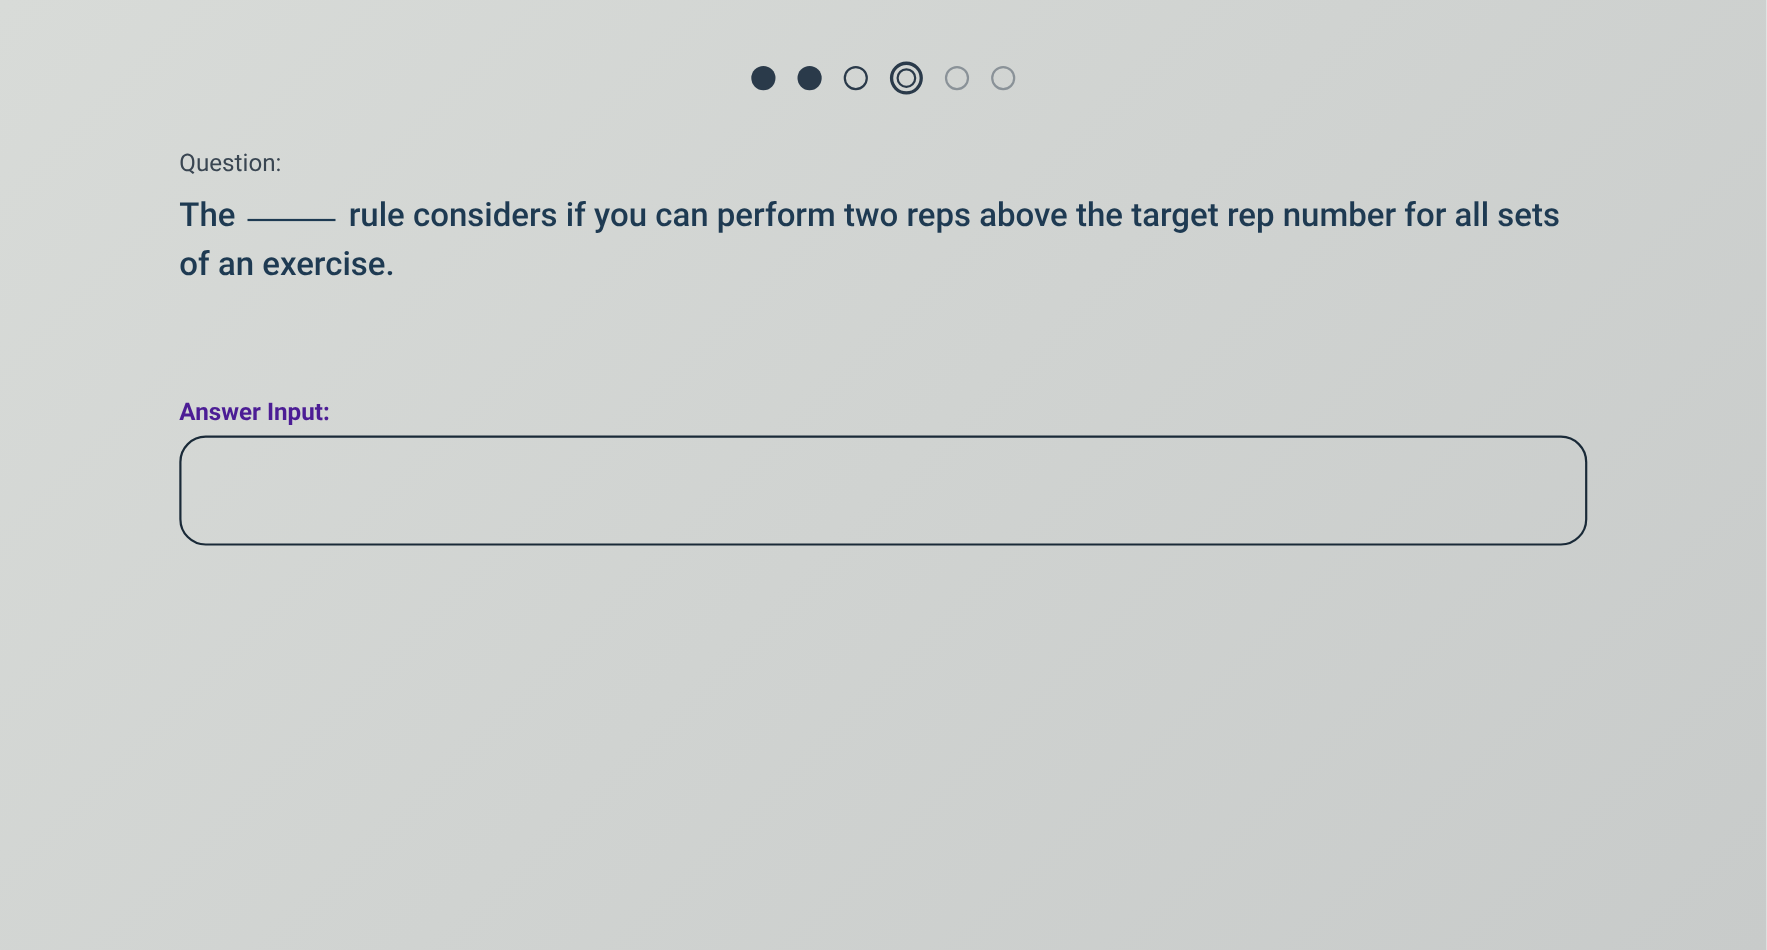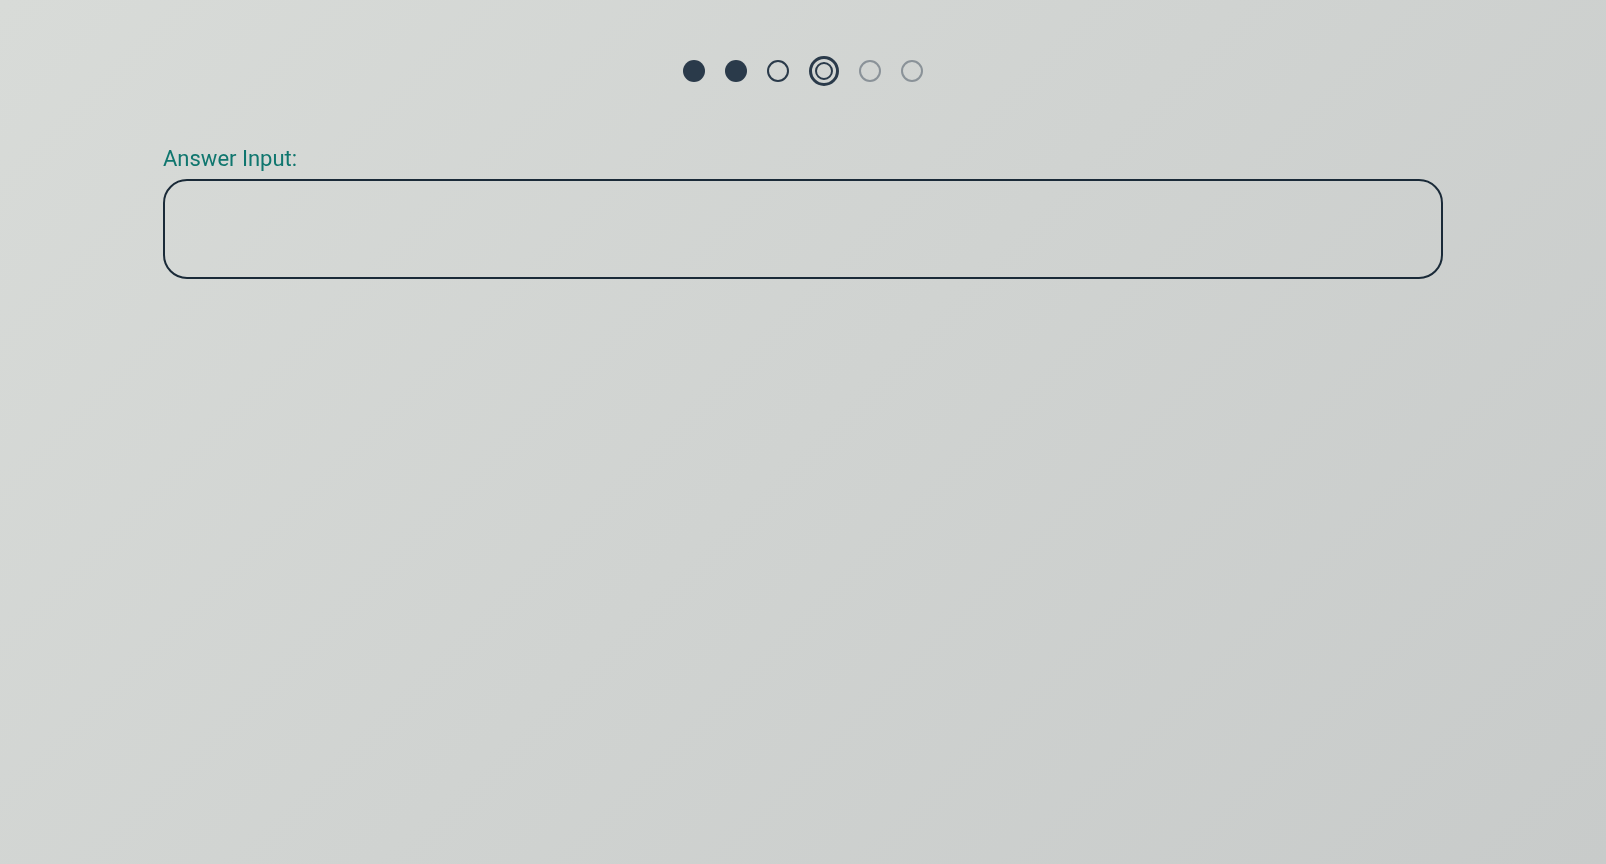--- a/index.html
+++ b/index.html
@@ -99,22 +99,22 @@
       position: relative;
       top: -4px;
     }
     
     .answer-section {
       margin-top: 60px;
     }
     
     .answer-label {
       font-size: 22px;
-      color: #0f766e;
-      font-weight: 400;
+      color: #4c1d95;
+      font-weight: 700;
       margin-bottom: 8px;
     }
     
     .answer-hint {
       font-size: 18px;
       color: #4a5560;
       font-style: italic;
       font-weight: 400;
       margin-bottom: 18px;
     }
@@ -138,19 +138,25 @@
 
   <div class="progress-dots">
     <span class="dot filled"></span>
     <span class="dot filled"></span>
     <span class="dot empty"></span>
     <span class="dot current"></span>
     <span class="dot faded"></span>
     <span class="dot faded"></span>
   </div>
 
+  <div class="question-section">
+    <div class="question-label">Question:</div>
+    <div class="question-text">
+      <span>The </span><span class="blank"></span><span> rule considers if you can perform two reps above the target rep number for all sets of an exercise.</span>
+    </div>
+  </div>
 
   <div class="answer-section">
     <div class="answer-label">Answer Input:</div>
     <input type="text" class="answer-input" placeholder="" style="">
   </div>
 
 </div>
 
 </body></html>

